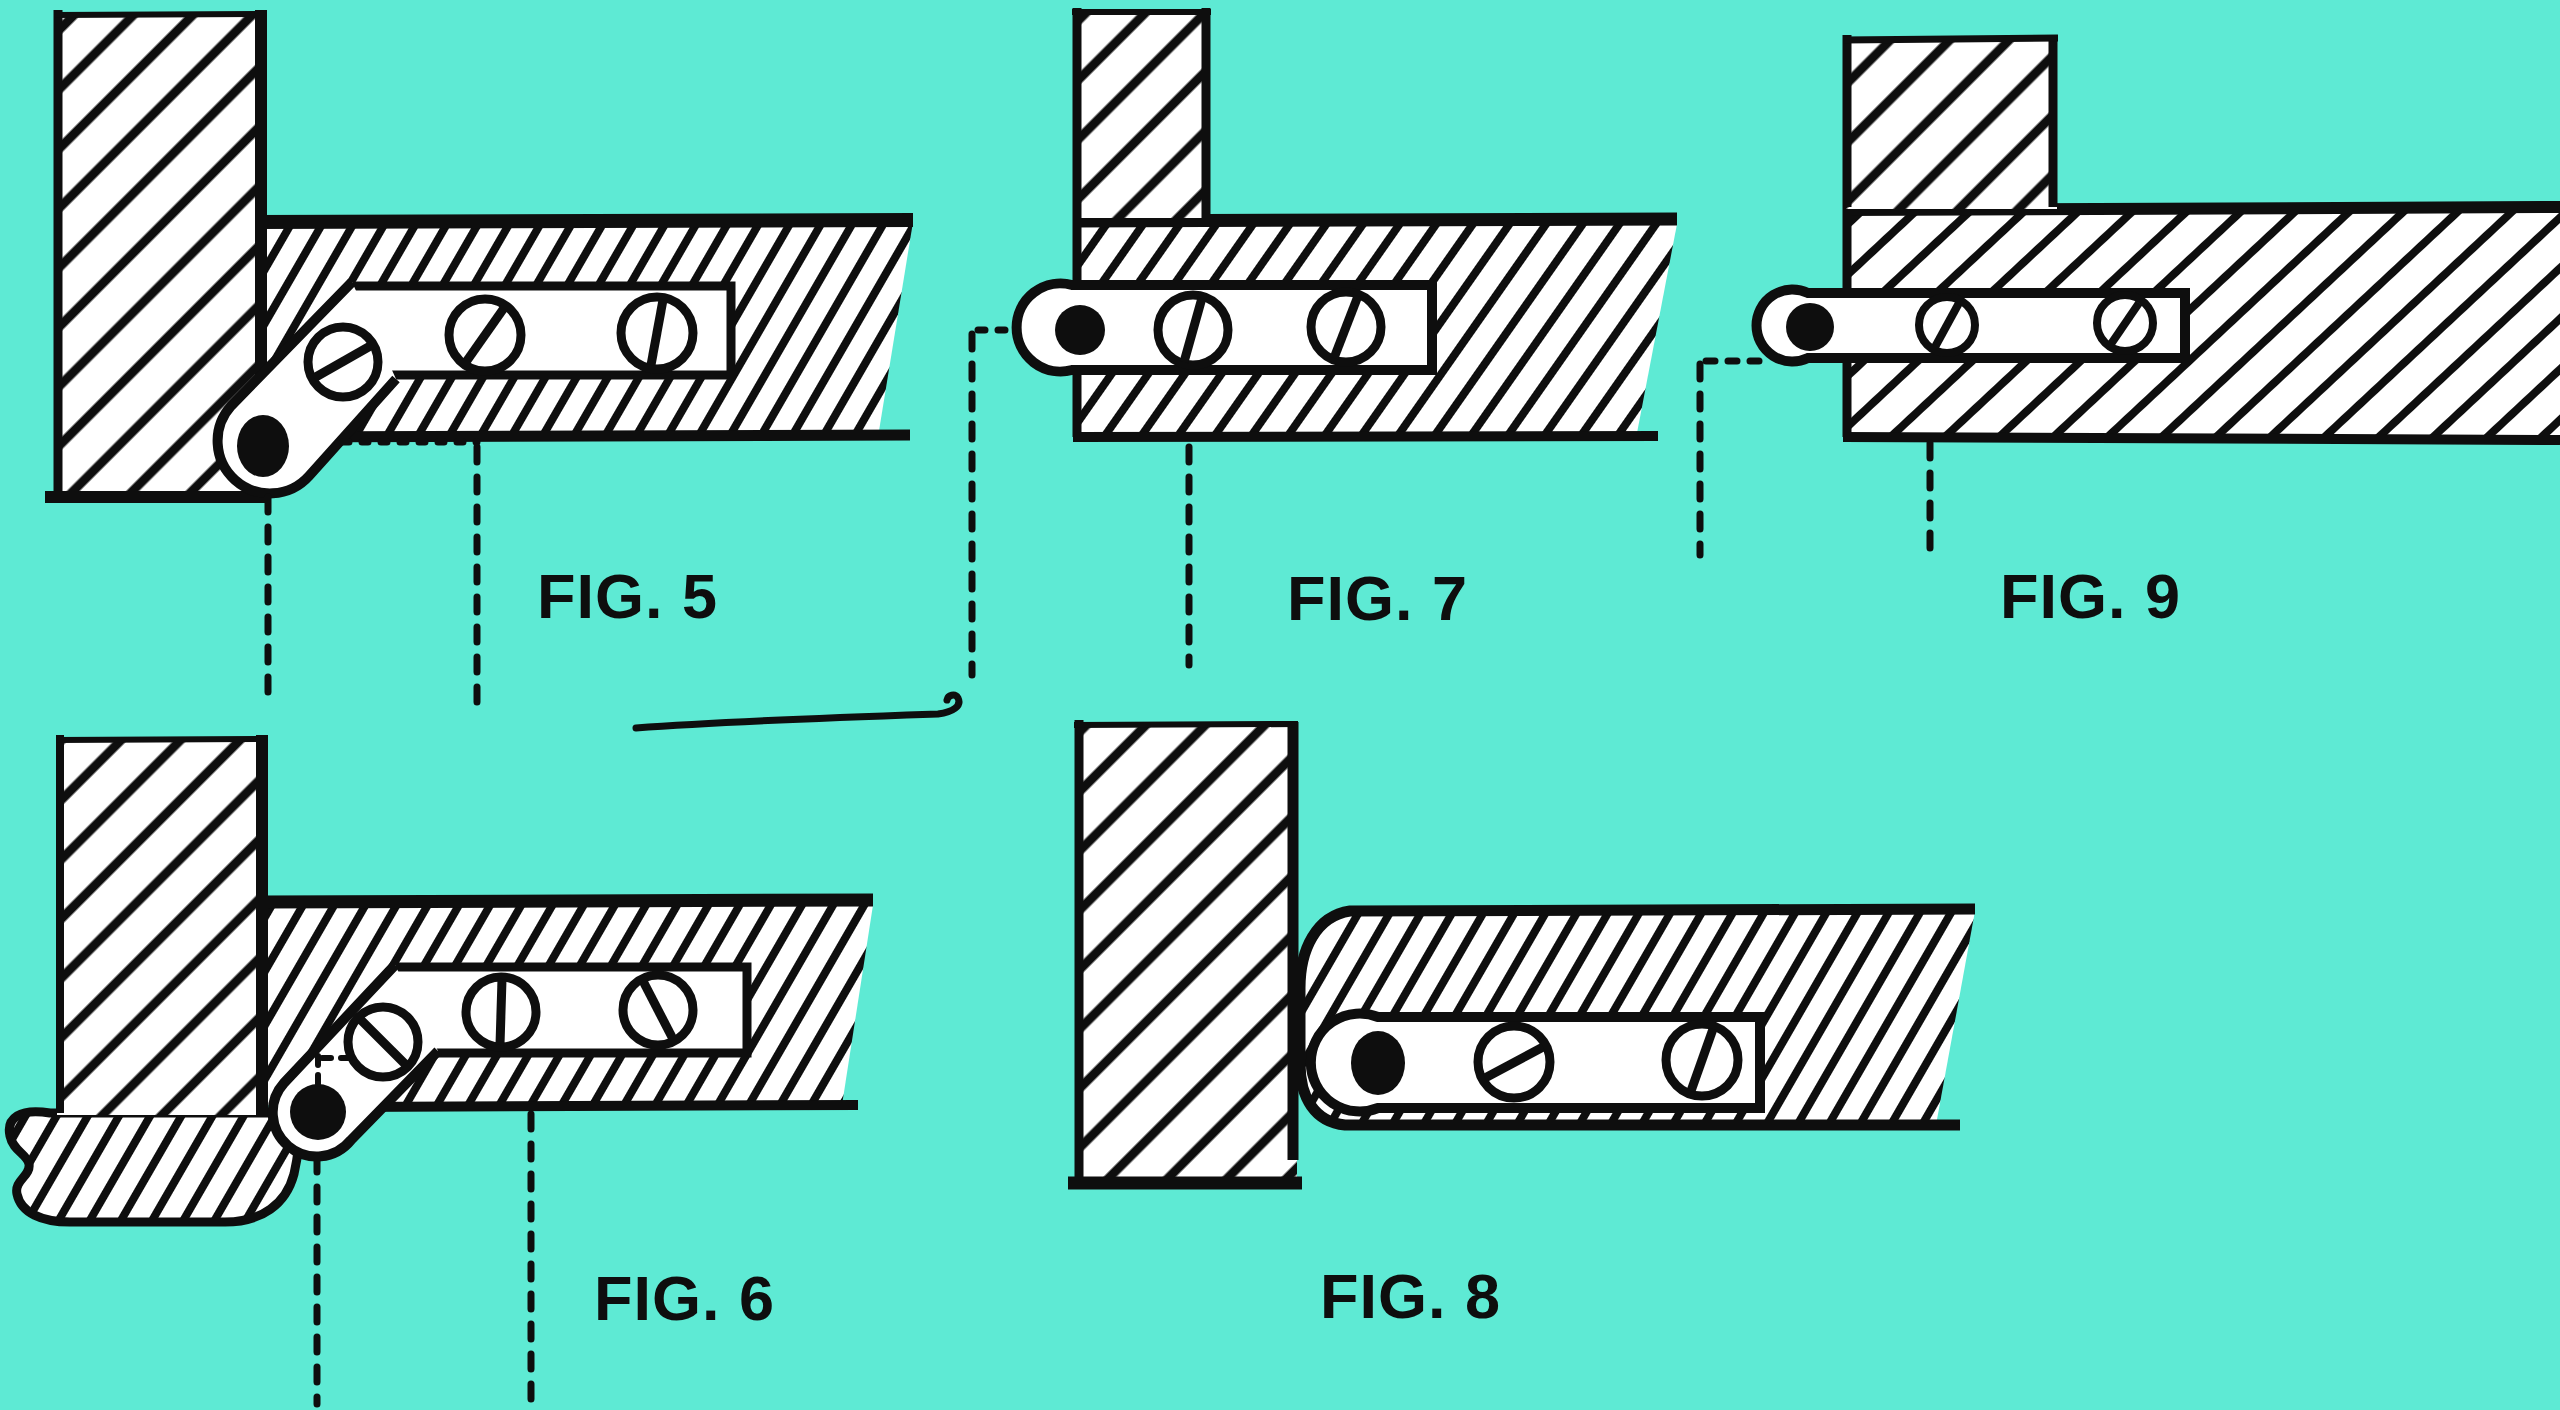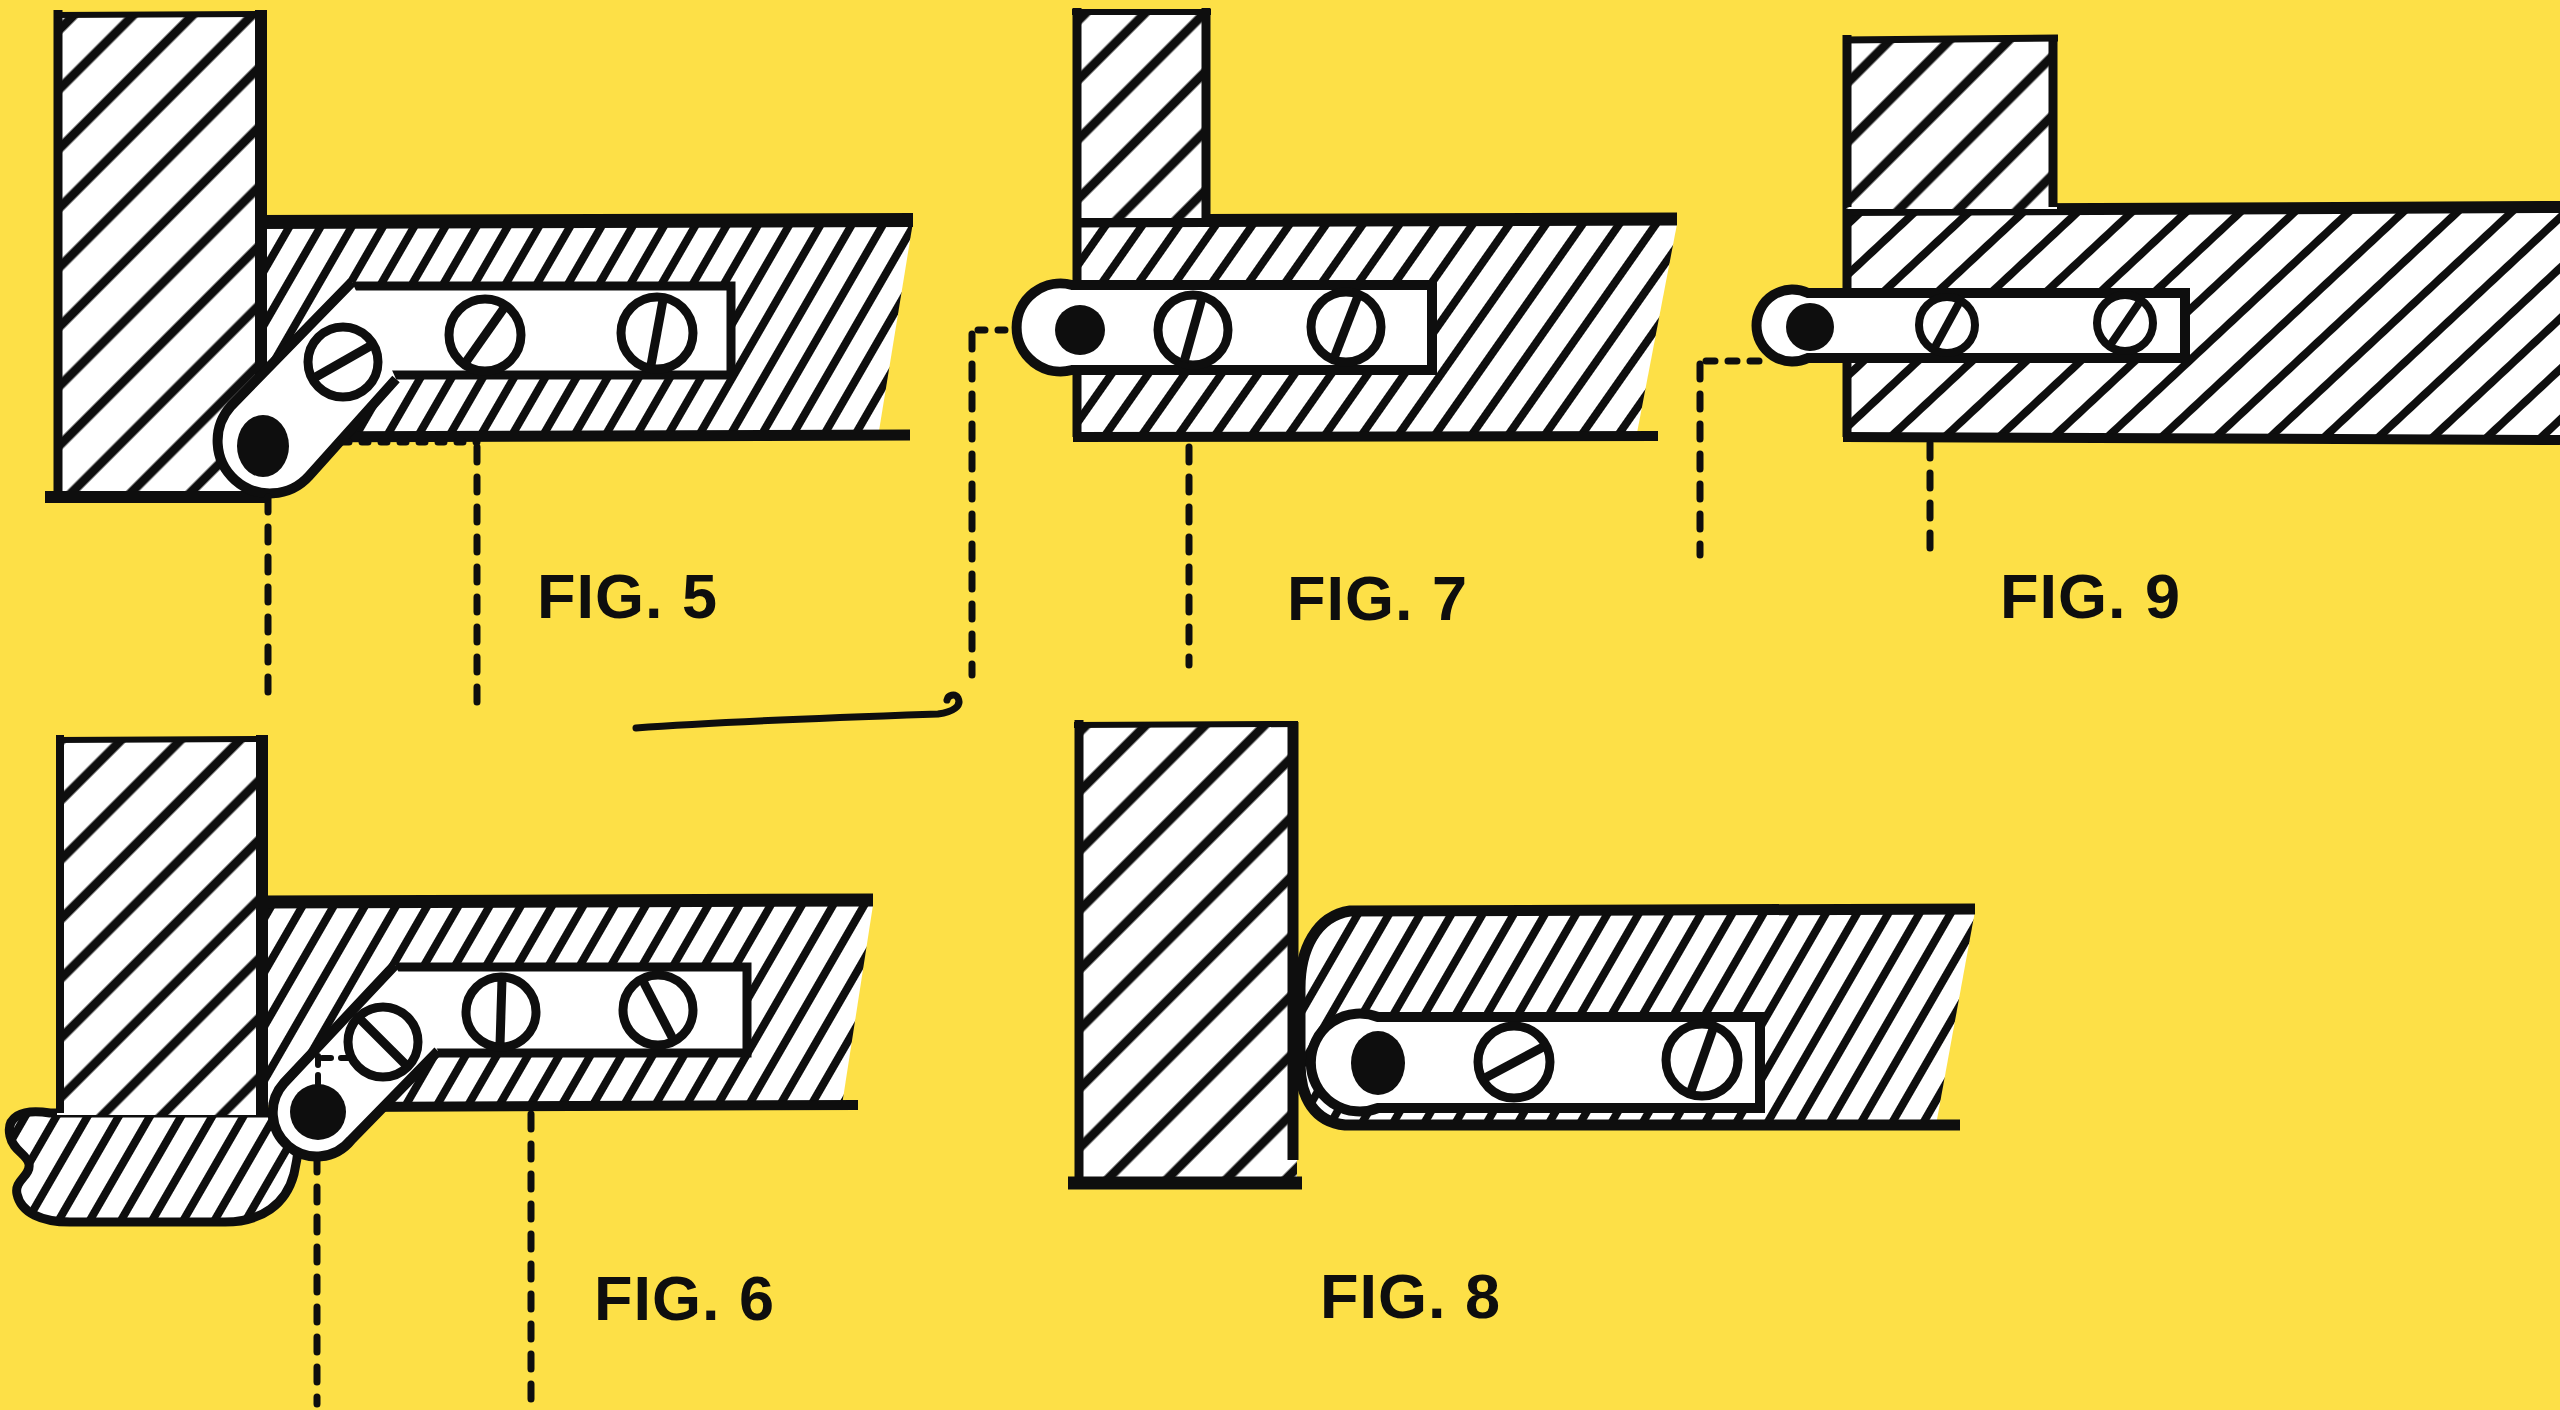--- a/index.html
+++ b/index.html
@@ -1,16 +1,16 @@
 <!DOCTYPE html>
 <html><head>
 <meta charset="utf-8">
 <style>
   html,body{margin:0;padding:0;background:#ffffff;}
-  .stage{position:relative;width:2560px;height:1410px;background:#fde047;overflow:hidden;
+  .stage{position:relative;width:2560px;height:1410px;background:#5eead4;overflow:hidden;
          font-family:"Liberation Sans", sans-serif;}
   svg{display:block;}
   .fig-label{font-family:"Liberation Sans", sans-serif;font-weight:bold;font-size:63px;
              letter-spacing:1px;fill:#0e0e0e;}
 </style>
 </head>
 <body>
 
 <div class="stage">
 <svg viewBox="0 0 2560 1410" width="2560" height="1410">

